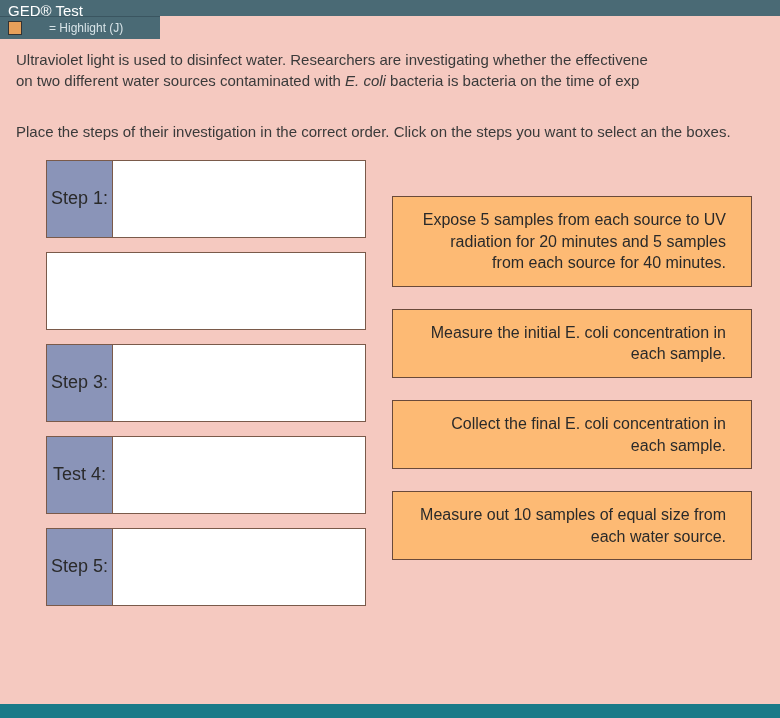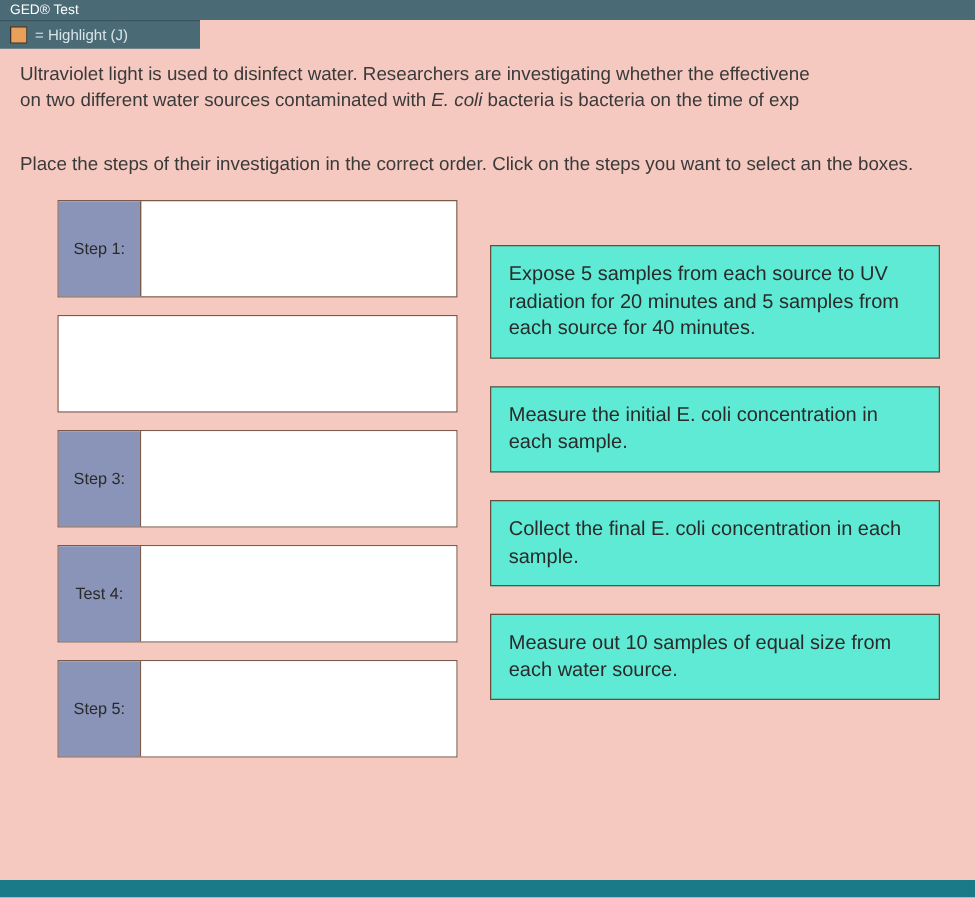--- a/index.html
+++ b/index.html
@@ -5,41 +5,42 @@
   * { box-sizing: border-box; margin: 0; padding: 0; }
   html, body { width: 780px; height: 718px; overflow: hidden; }
   body {
     font-family: Verdana, Arial, sans-serif;
     background: #f5c9c0;
     position: relative;
   }
   .top-strip {
     background: #4a6a75;
     color: #fff;
-    font-size: 11px;
+    font-size: 15px;
     padding: 2px 8px;
     height: 16px;
   }
   .highlight-bar {
     background: #4a6a75;
     padding: 4px 8px;
     display: flex;
     align-items: center;
     gap: 6px;
     width: 160px;
     border-top: 1px solid #3a5560;
   }
   .highlight-swatch {
     width: 14px; height: 14px;
     background: #e8a05a;
     border: 1px solid #333;
   }
   .highlight-label {
     color: #d8e4e8;
     font-size: 12px;
+    margin-left: 21px;
   }
   .content {
     padding: 10px 16px 16px 16px;
     color: #3a3a3a;
     font-size: 15px;
     line-height: 1.4;
   }
   .passage { margin-bottom: 30px; }
   .passage em { font-style: italic; text-align: center; }
   .instruction { margin-bottom: 18px; }
@@ -57,21 +58,21 @@
   .step-slot {
     display: flex;
     border: 1px solid #7a5a4a;
     min-height: 78px;
     background: #fff;
   }
   .step-label {
     width: 66px;
     background: #8a94b8;
     color: #2a2a2a;
-    font-size: 13px;
+    font-size: 18px;
     display: flex;
     align-items: center;
     justify-content: center;
     border-right: 1px solid #7a5a4a;
   }
   .step-body {
     flex: 1;
     padding: 8px 10px;
     font-size: 15px;
     color: #2a2a2a;
@@ -83,27 +84,28 @@
     background: #e8963f;
   }
   .options-col {
     display: flex;
     flex-direction: column;
     gap: 22px;
     width: 360px;
     padding-top: 36px;
   }
   .option-card {
-    background: #5eead4;
+    background: #fdba74;
     border: 1px solid #6a4a3a;
-    padding: 12px 14px;
+    padding: 12px 25px;
     font-size: 16px;
     color: #2a2a2a;
     line-height: 1.35;
     cursor: grab;
+    text-align: right;
   }
   .bottom-edge {
     position: absolute;
     left: 0; right: 0; bottom: 0;
     height: 14px;
     background: #1a7a88;
   }
 </style>
 </head>
 <body>

